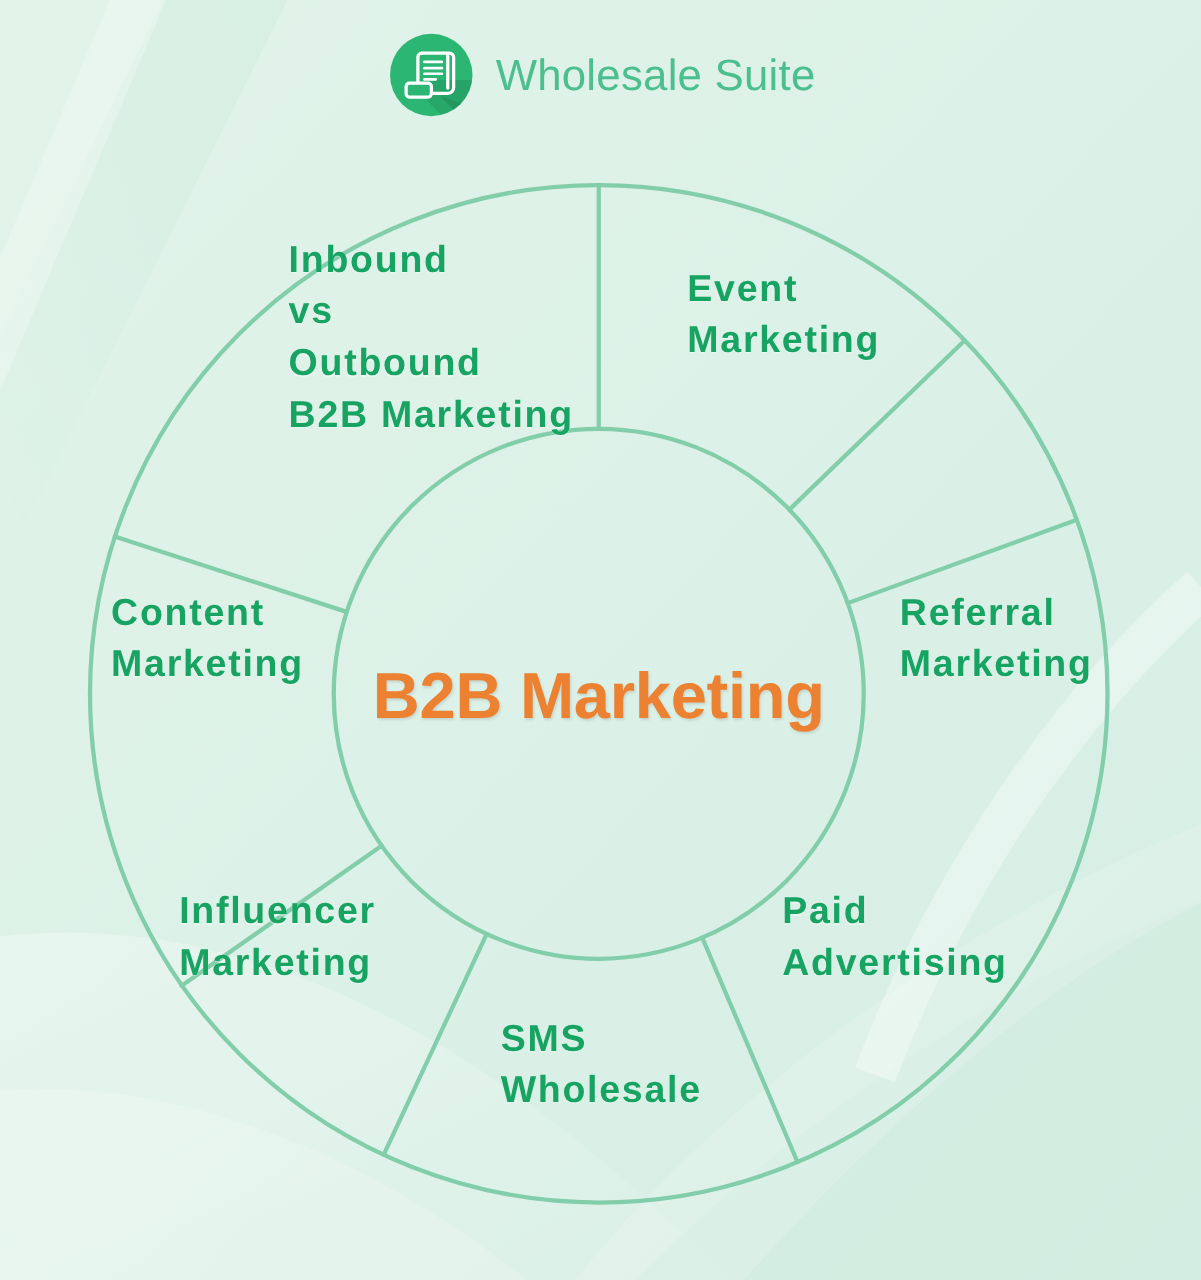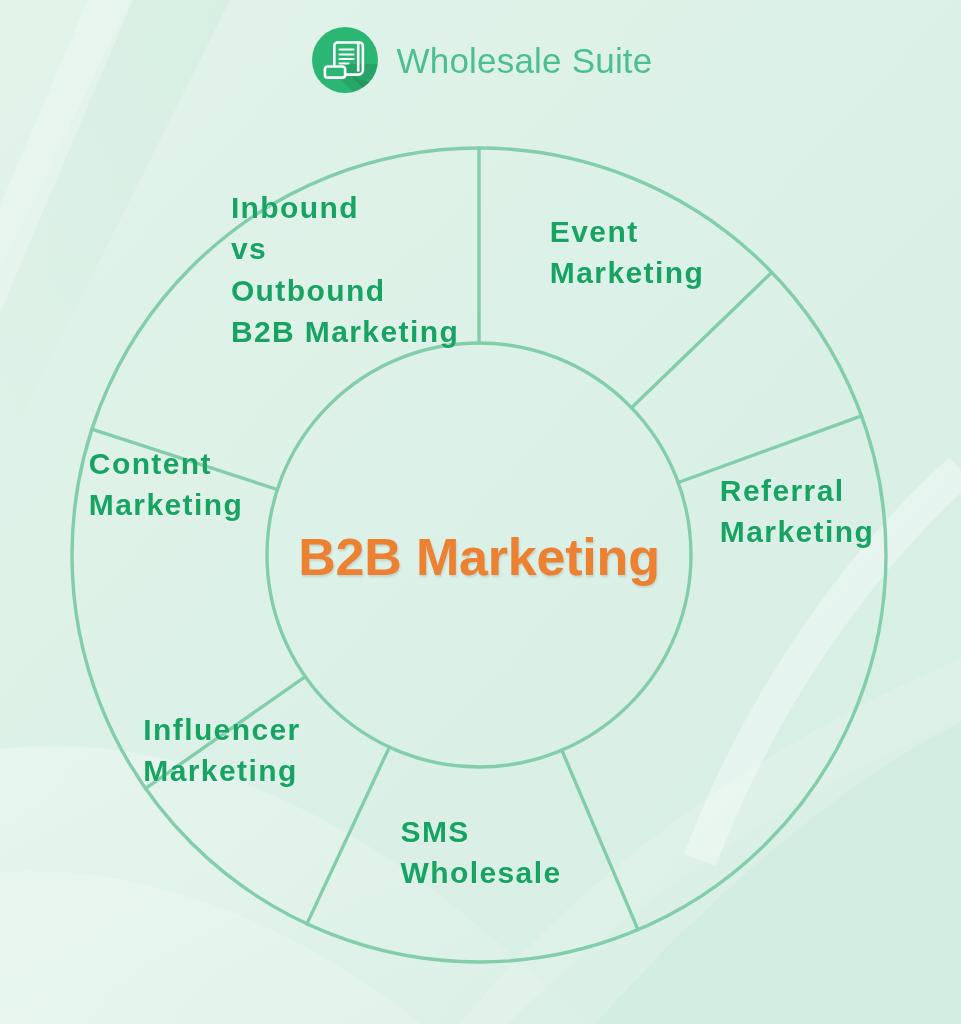--- a/index.html
+++ b/index.html
@@ -187,25 +187,27 @@
         <line x1="305.3" y1="676.6" x2="145.3" y2="788.6"></line>
       </g>
     </g>
   </svg>
 
   <div class="labels">
     <div class="seg-label" style="left:627px; top:252px;">Event
 Marketing</div>
     <div class="seg-label" style="left:797px; top:511px;">Referral
 Marketing</div>
+    <div class="seg-label" style="left:716px; top:750px;">Paid
+Advertising</div>
     <div class="seg-label" style="left:481px; top:852px;">SMS
 Wholesale</div>
     <div class="seg-label" style="left:222px; top:750px;">Influencer
 Marketing</div>
-    <div class="seg-label" style="left:166px; top:484px;">Content
+    <div class="seg-label" style="left:166px; top:511px;">Content
 Marketing</div>
     <div class="seg-label" style="left:345px; top:270px;">Inbound
 vs
 Outbound
 B2B Marketing</div>
   </div>
 
   <div class="center-label">B2B Marketing</div>
 
 </div>

